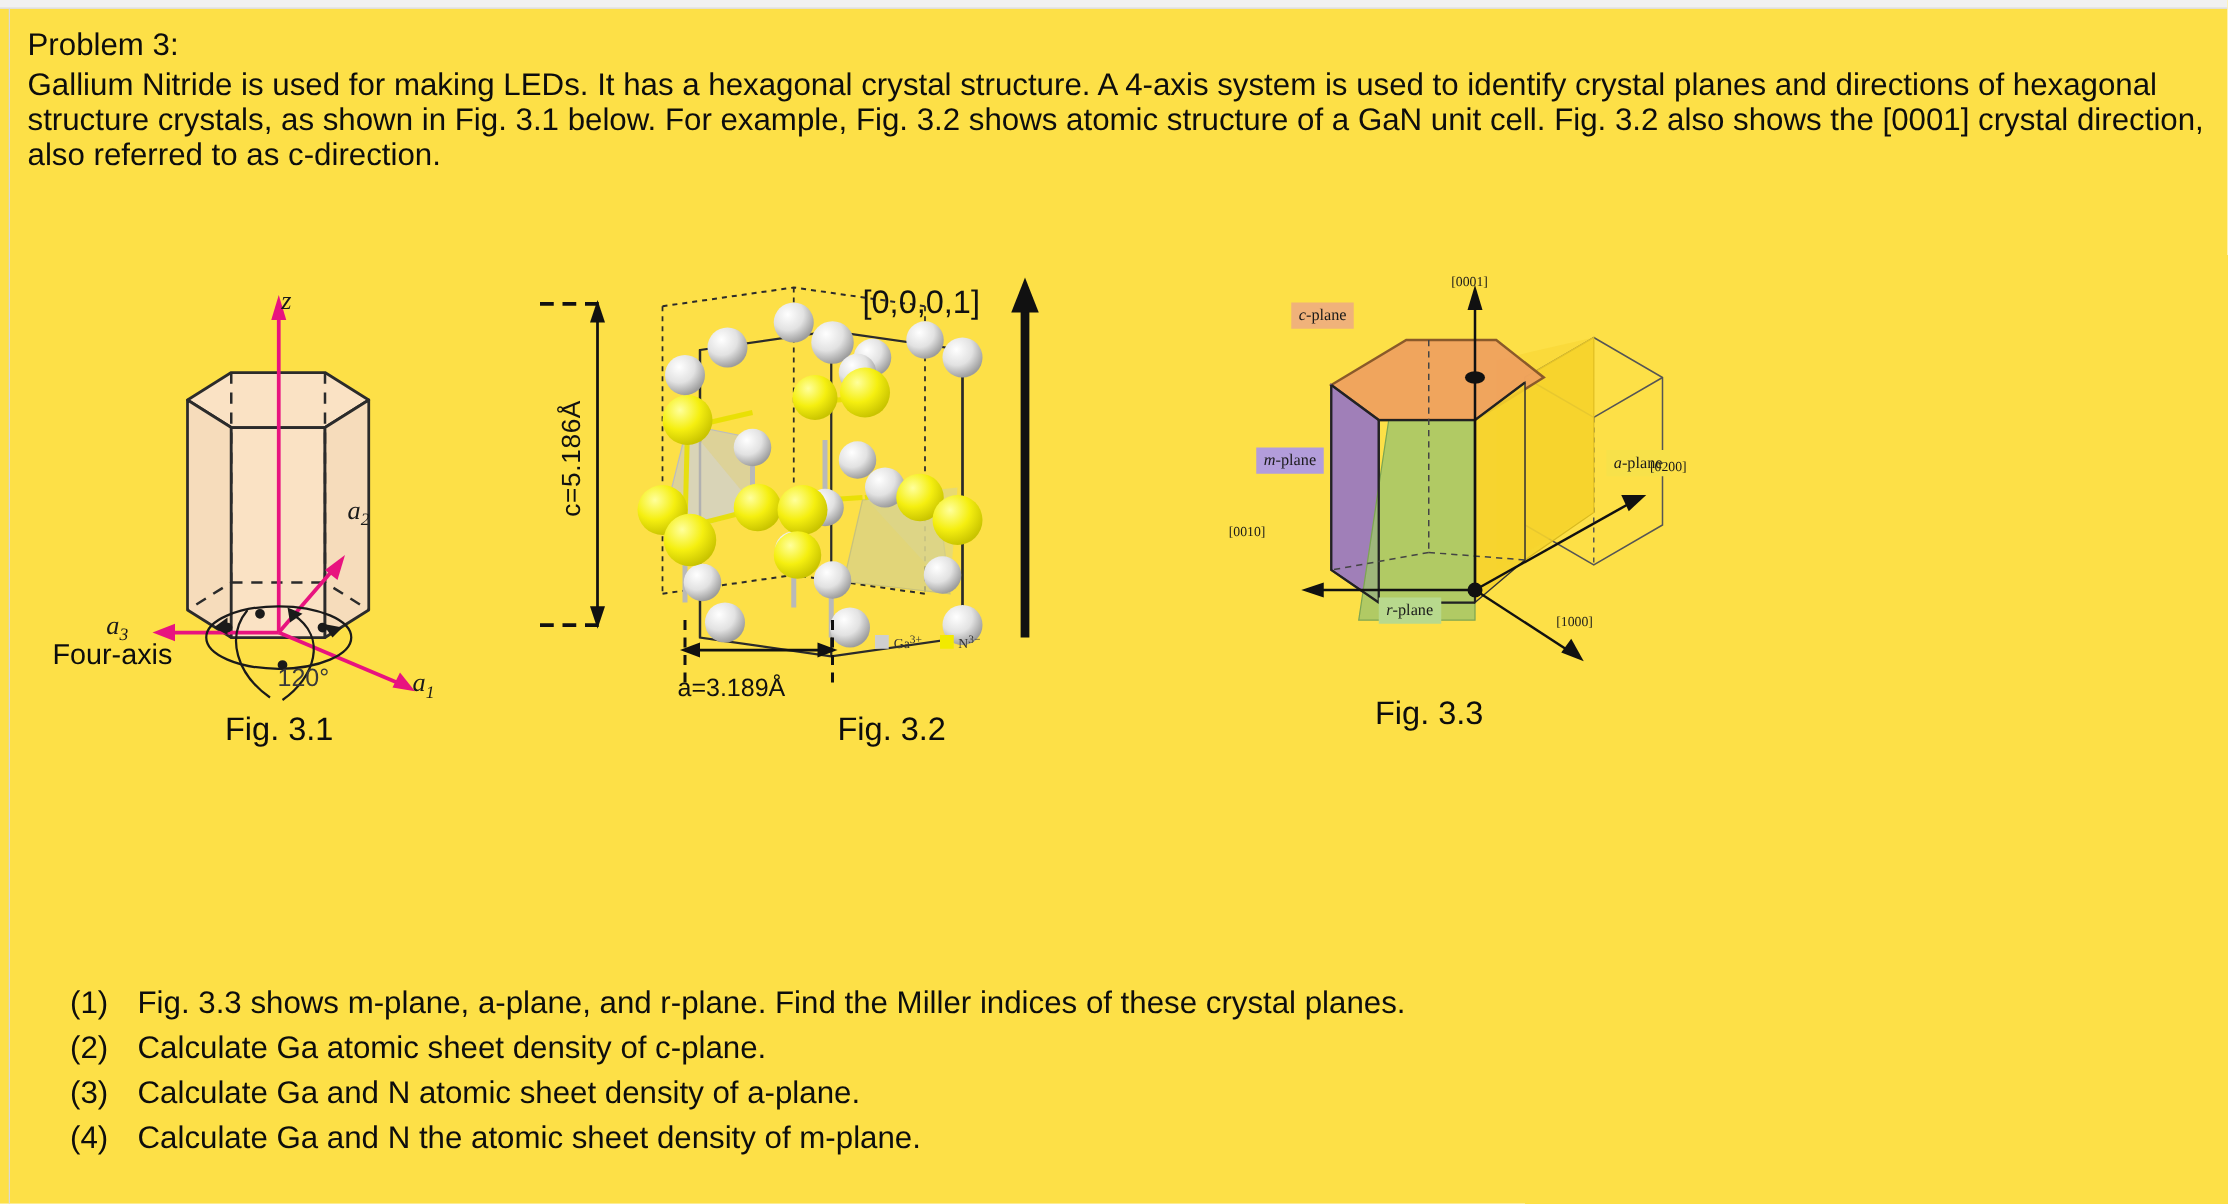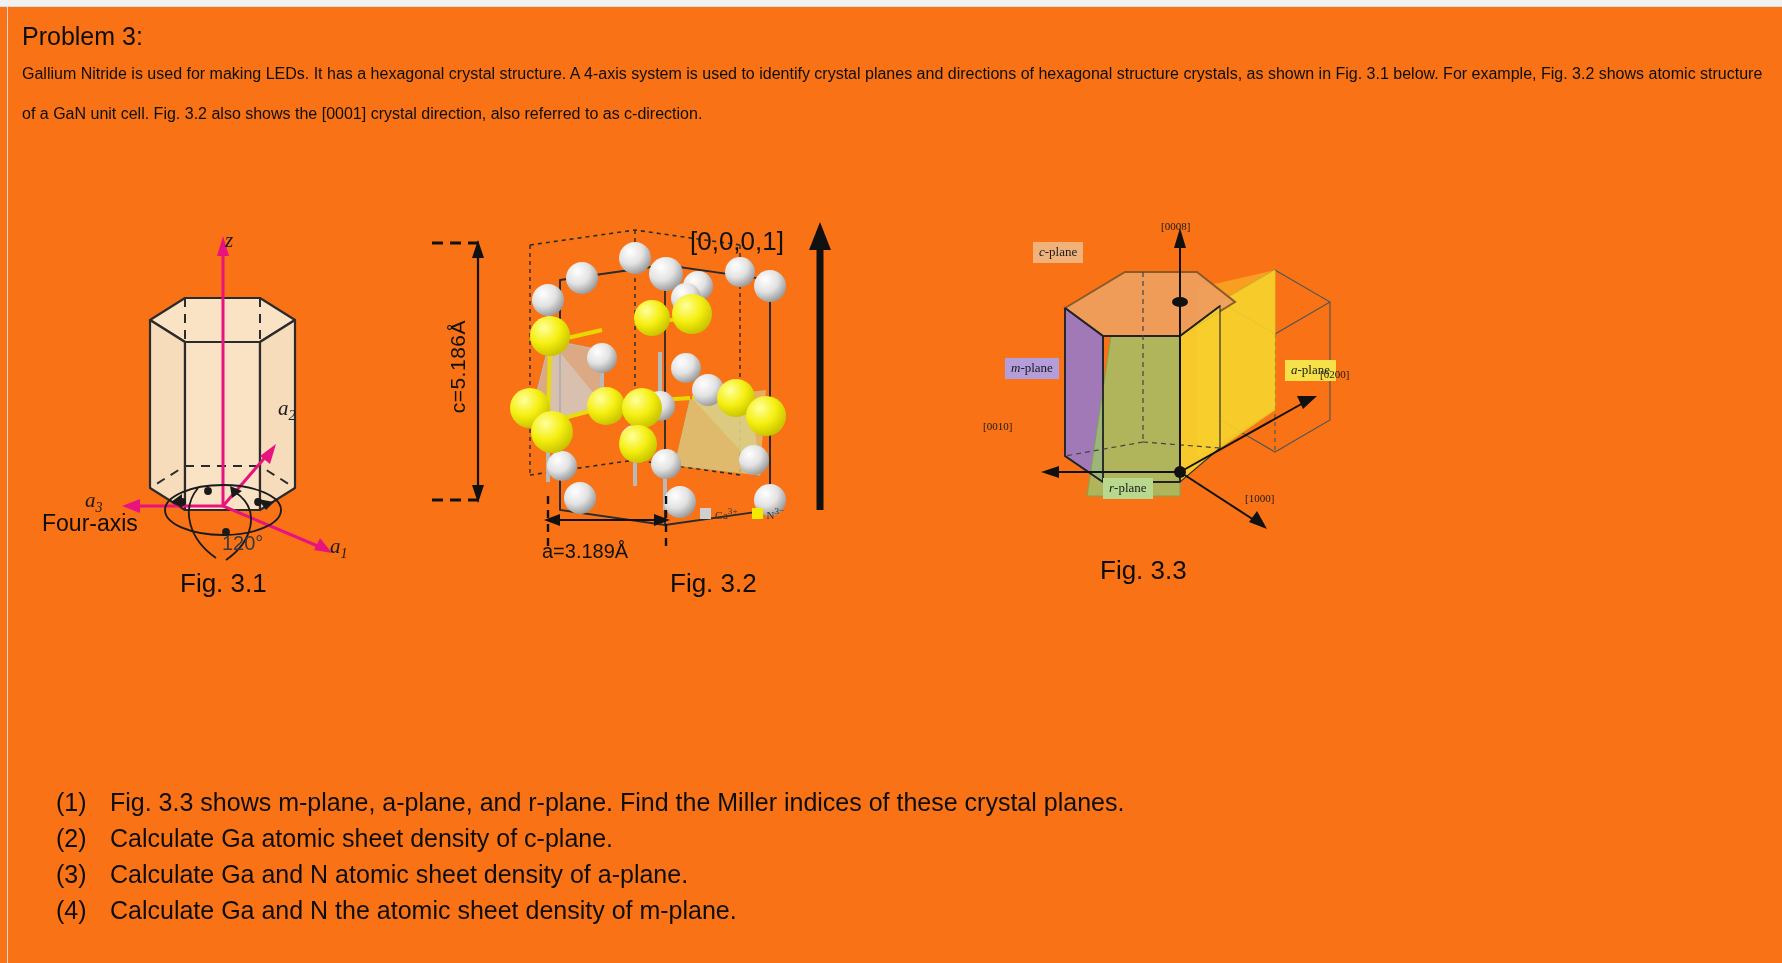--- a/index.html
+++ b/index.html
@@ -11,21 +11,21 @@
     width: 1782px; height: 963px;
     font-family: "Liberation Sans", sans-serif;
     color: #000000;
     position: relative;
     overflow: hidden;
   }
   .page {
     position: absolute;
     left: 0; top: 0;
     width: 1782px; height: 963px;
-    background: #f97316;
+    background: #fde047;
   }
   .topbar {
     position: absolute; left: 0; top: 0;
     width: 1782px; height: 7px;
     background: #f1f1f1;
     border-bottom: 1px solid #dcdcdc;
   }
   .leftrule {
     position: absolute; left: 7px; top: 7px;
     width: 1px; height: 956px;
@@ -37,22 +37,22 @@
     position: absolute;
     left: 22px; top: 18px;
     width: 1745px;
   }
   .problem-title {
     font-size: 25px;
     line-height: 36px;
     color: #0d0d0d;
   }
   .problem-body {
-    font-size: 16px;
-    line-height: 40px;
+    font-size: 25px;
+    line-height: 28px;
     color: #0d0d0d;
     width: 1745px;
   }
 
   
   .figures {
     position: absolute;
     left: 0; top: 210px;
     width: 1782px; height: 420px;
   }
@@ -426,21 +426,21 @@
           <polygon points="292,319 274,312 282,301" fill="#111" stroke="none"></polygon>
           <circle cx="205" cy="262" r="6" fill="#111" stroke="none"></circle>
         </g>
       </svg>
 
       <span class="tag tag-c"><i>c</i><span>-plane</span></span>
       <span class="tag tag-m"><i>m</i><span>-plane</span></span>
       <span class="tag tag-a"><i>a</i><span>-plane</span></span>
       <span class="tag tag-r"><i>r</i><span>-plane</span></span>
 
-      <span class="dirtag dir-0001">[0008]</span>
+      <span class="dirtag dir-0001">[0001]</span>
       <span class="dirtag dir-0010">[0010]</span>
       <span class="dirtag dir-0100">[0200]</span>
       <span class="dirtag dir-1000">[1000]</span>
 
       <span class="fig33-caption">Fig. 3.3</span>
     </div>
 
   </div>
 
   <div class="questions">

